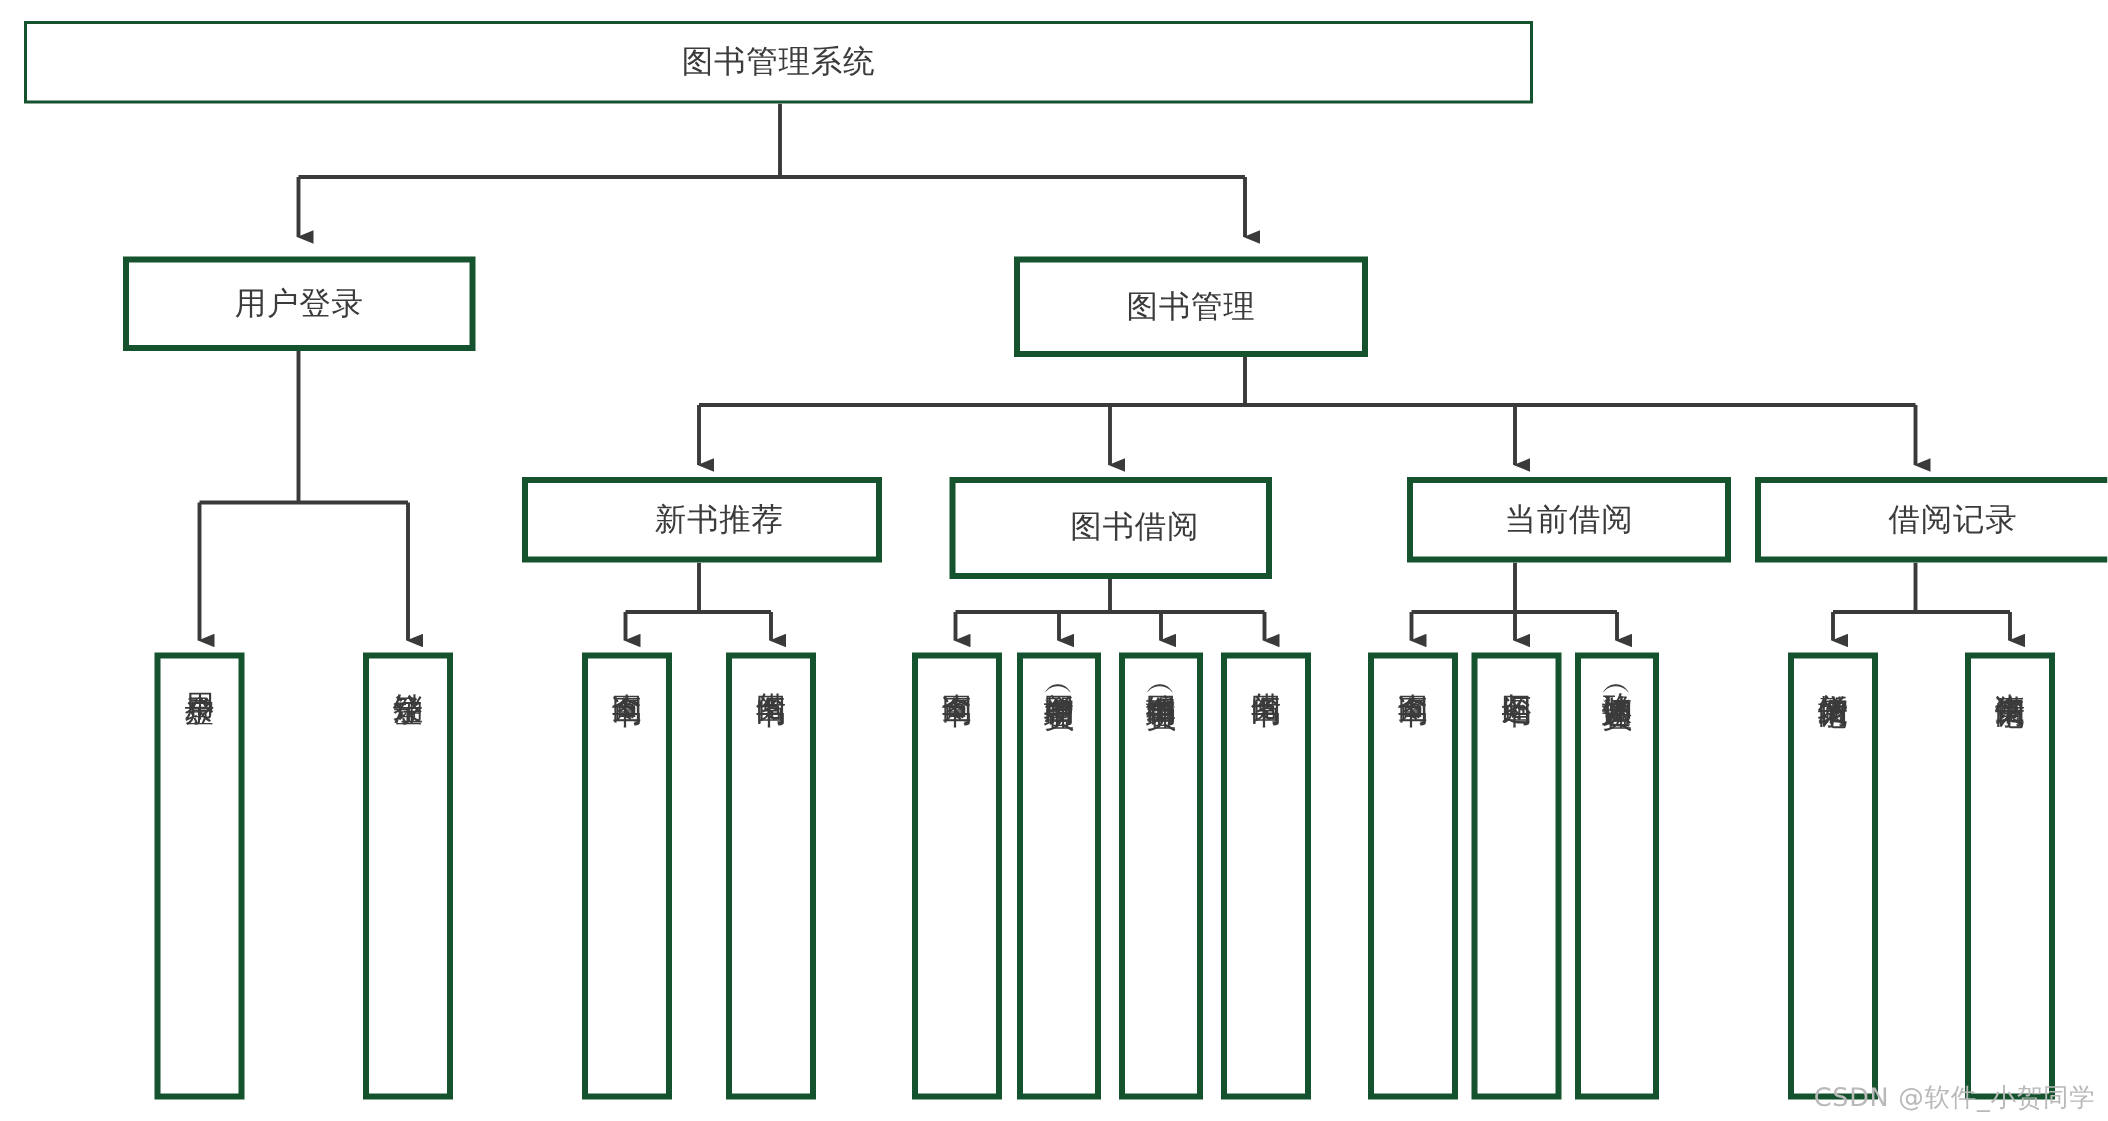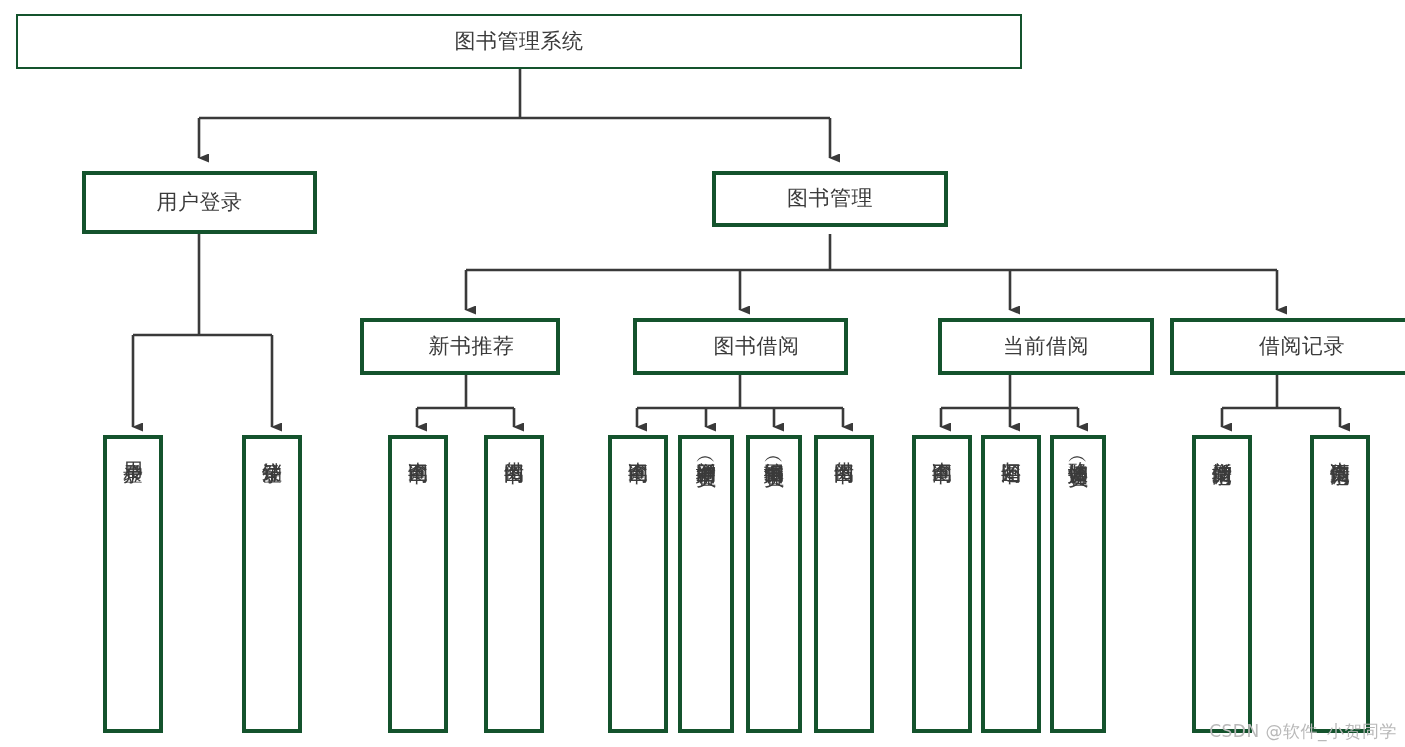--- a/index.html
+++ b/index.html
@@ -133,28 +133,28 @@
     </g>
   </svg>
 
   <div class="node level-root" style="left:16px; top:14px; width:1006px; height:55px;">
     <span class="node-label-h">图书管理系统</span>
   </div>
 
   <div class="node" style="left:82px; top:171px; width:235px; height:63px;">
     <span class="node-label-h">用户登录</span>
   </div>
-  <div class="node" style="left:712px; top:171px; width:236px; height:56px;">
+  <div class="node" style="left:676px; top:171px; width:236px; height:67px;">
     <span class="node-label-h">图书管理</span>
   </div>
 
-  <div class="node" style="left:360px; top:318px; width:200px; height:57px;padding-left:23px;">
+  <div class="node" style="left:348px; top:318px; width:240px; height:57px;padding-left:23px;">
     <span class="node-label-h">新书推荐</span>
   </div>
-  <div class="node" style="left:633px; top:318px; width:215px; height:57px;padding-left:32px;">
+  <div class="node" style="left:633px; top:318px; width:215px; height:68px;padding-left:32px;">
     <span class="node-label-h">图书借阅</span>
   </div>
   <div class="node" style="left:902px; top:318px; width:216px; height:57px;margin-left:36px;">
     <span class="node-label-h">当前借阅</span>
   </div>
   <div class="node" style="left:1170px; top:318px; width:264px; height:57px;">
     <span class="node-label-h">借阅记录</span>
   </div>
 
   <div class="node leaf" style="left:103px; top:435px; width:60px; height:298px;">

